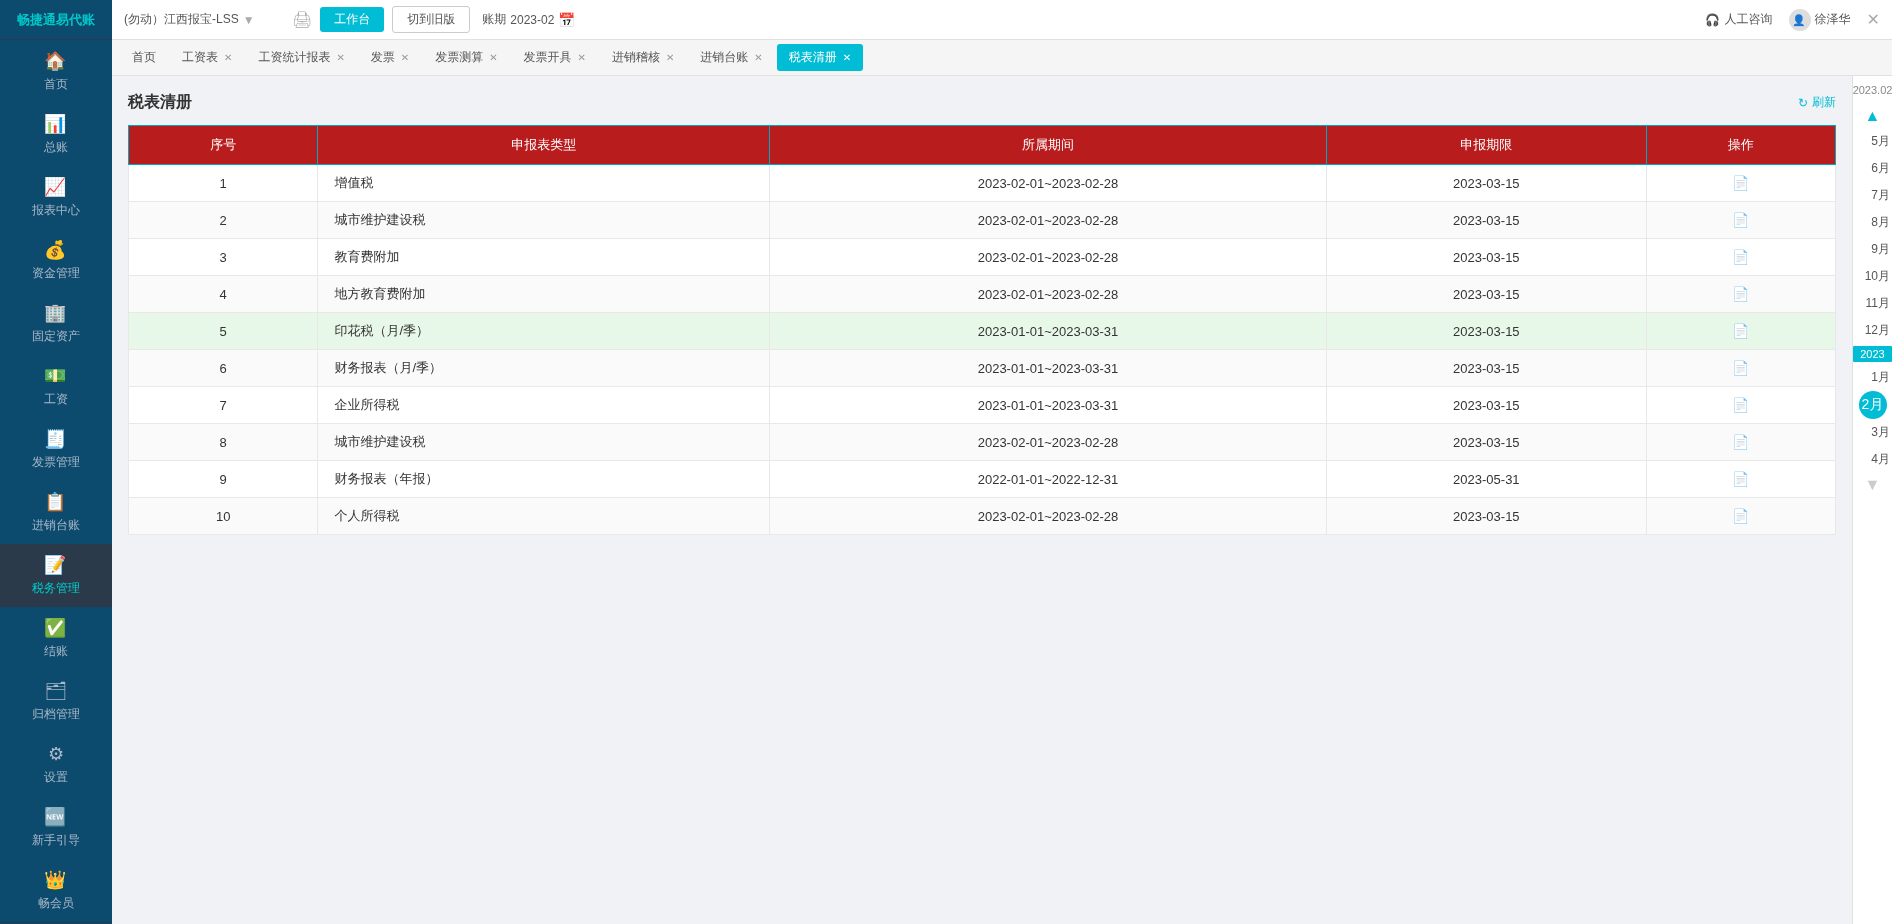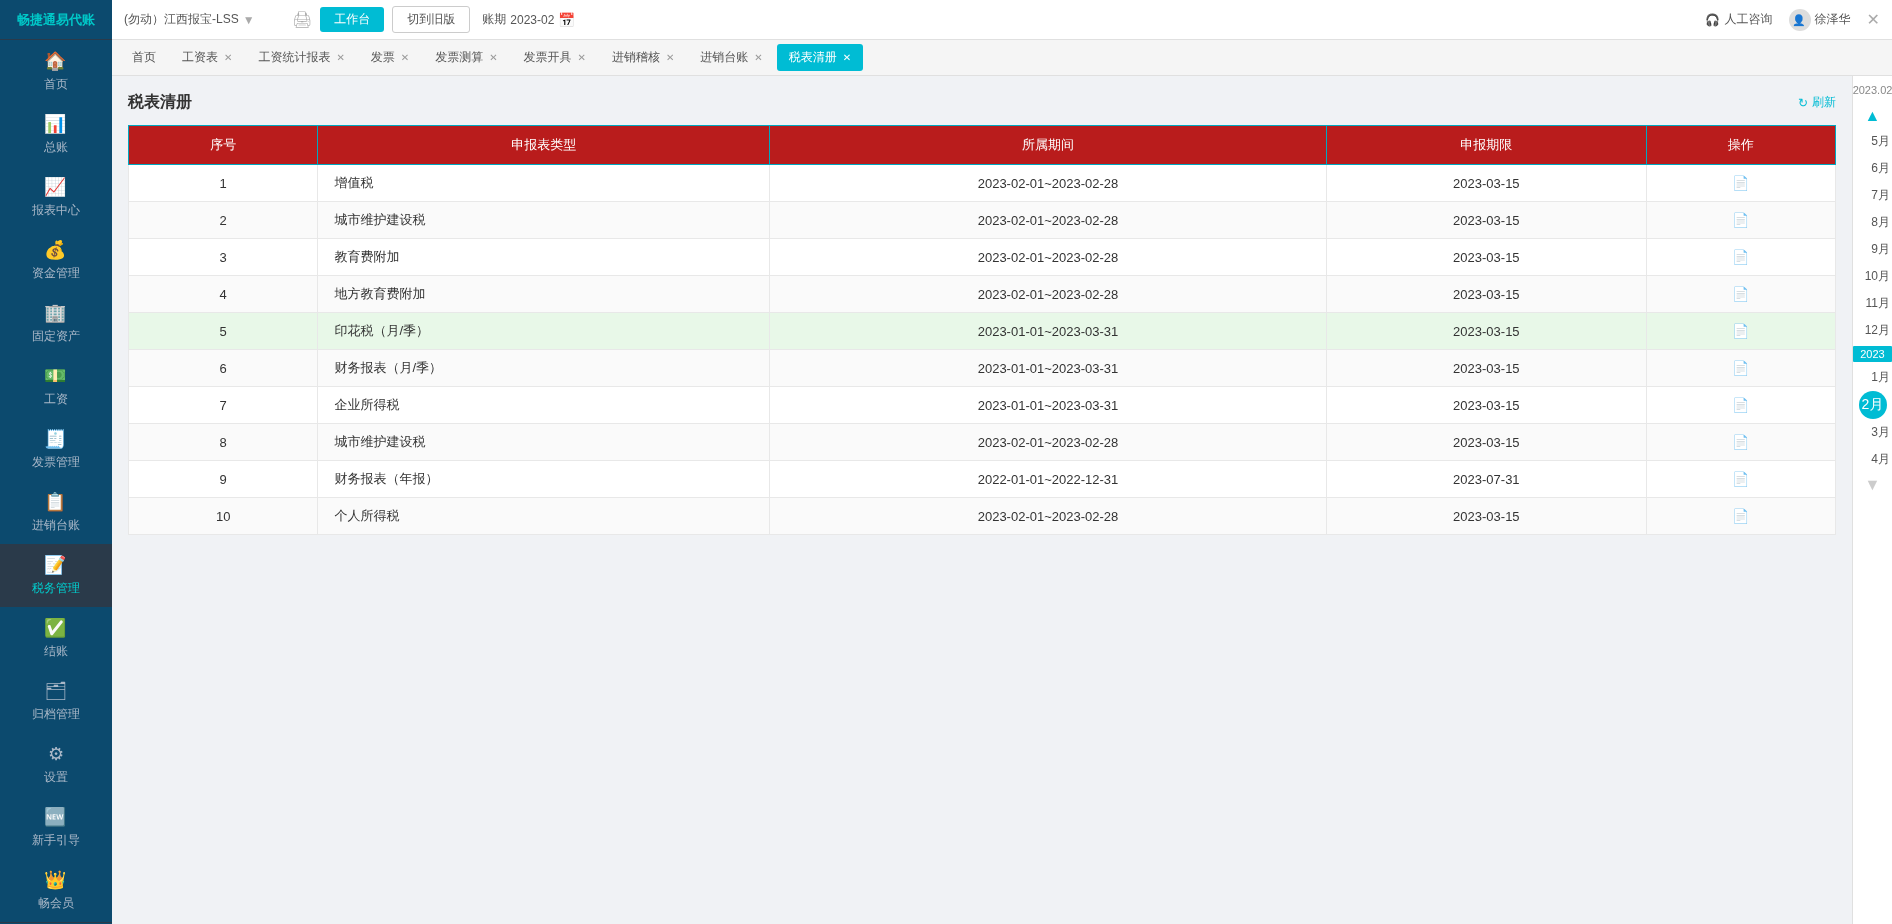--- a/index.html
+++ b/index.html
@@ -482,21 +482,21 @@
     <td>8</td>
     <td>城市维护建设税</td>
     <td>2023-02-01~2023-02-28</td>
     <td>2023-03-15</td>
     <td><span class="action-icon">📄</span></td>
   </tr>
             <tr>
     <td>9</td>
     <td>财务报表（年报）</td>
     <td>2022-01-01~2022-12-31</td>
-    <td>2023-07-31</td>
+    <td>2023-05-31</td>
     <td><span class="action-icon">📄</span></td>
   </tr>
             <tr>
     <td>10</td>
     <td>个人所得税</td>
     <td>2023-02-01~2023-02-28</td>
     <td>2023-03-15</td>
     <td><span class="action-icon">📄</span></td>
   </tr>
           </tbody>

